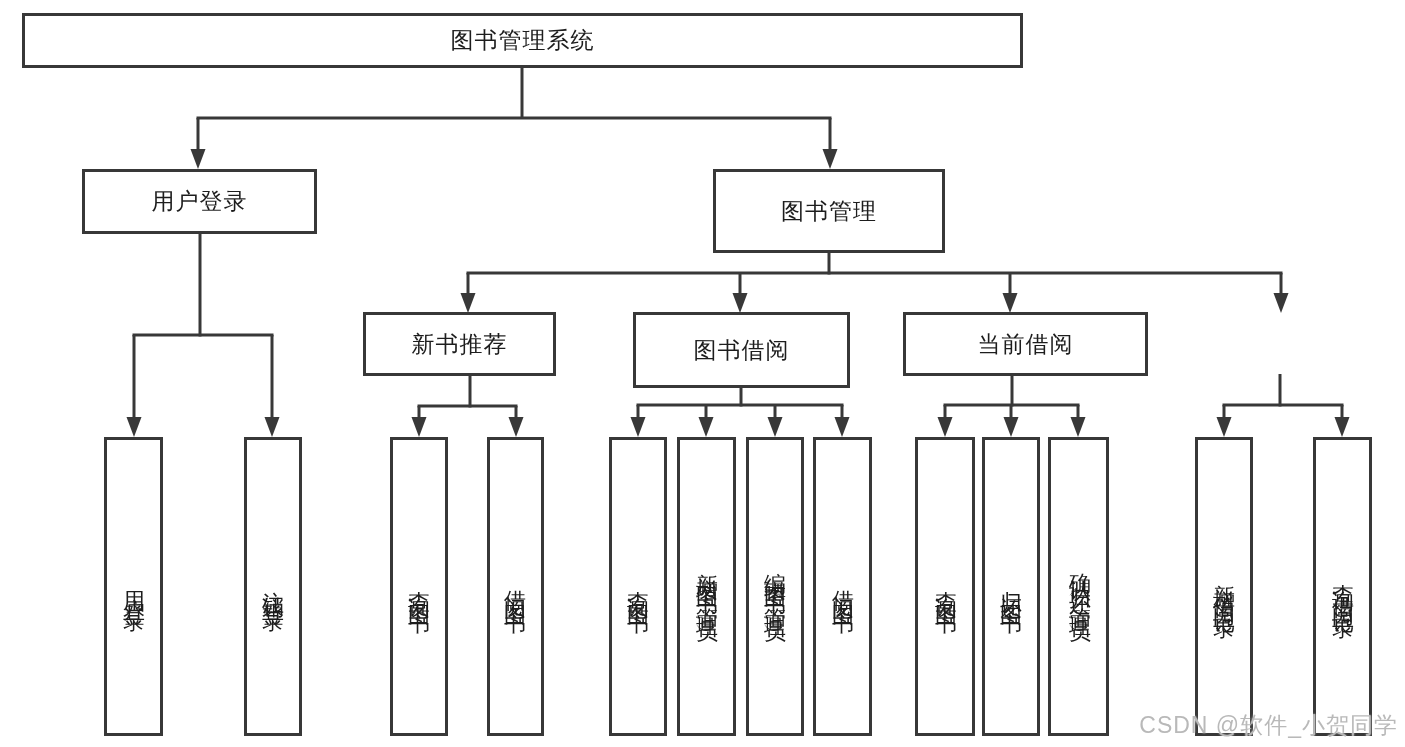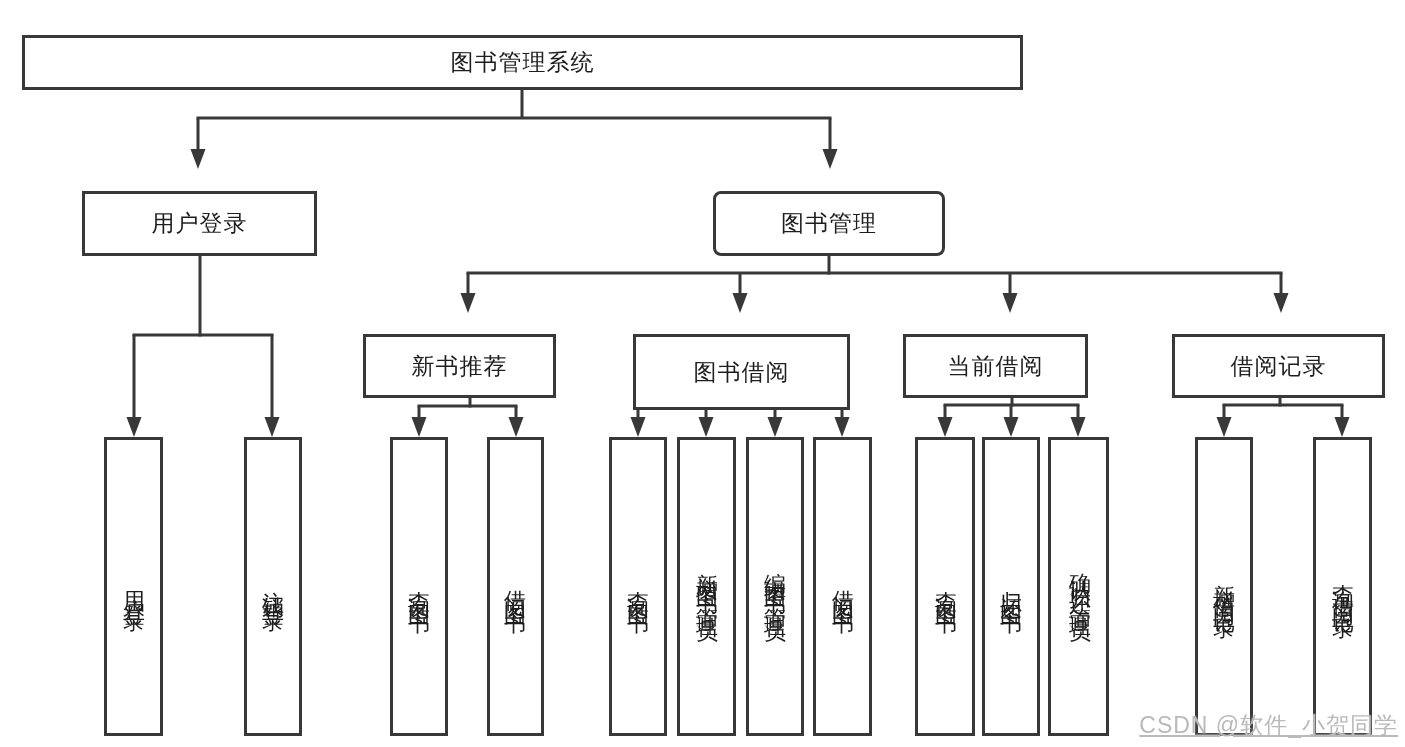--- a/index.html
+++ b/index.html
@@ -9,39 +9,39 @@
     background:#ffffff;
     overflow:hidden;
     font-family:"Liberation Sans", sans-serif;
     color:#1d1d1d;
   }
   #connectors{position:absolute;left:0;top:0;z-index:1;}
   .hbox{
     position:absolute;z-index:2;box-sizing:border-box;
     background:#ffffff;border:3px solid #383838;
     display:flex;align-items:center;justify-content:center;
-    font-size:23px;letter-spacing:1px;white-space:nowrap;margin-top:22px;
+    font-size:23px;letter-spacing:1px;white-space:nowrap;
   }
   .vbox{
     position:absolute;z-index:2;box-sizing:border-box;
     top:437px;height:299px;
     background:#ffffff;border:3px solid #383838;
     writing-mode:vertical-rl;text-orientation:mixed;
     text-align:center;line-height:51px;
     font-size:22px;letter-spacing:7px;white-space:nowrap;
   }
   
   [data-name="node-root"]{left:22px;top:13px;width:1001px;height:55px;}
   
   [data-name="node-user-login"]{left:82px;top:169px;width:235px;height:65px;}
-  [data-name="node-book-management"]{left:713px;top:169px;width:232px;height:65px;border-radius:8px;}
+  [data-name="node-book-management"]{left:713px;top:169px;width:232px;height:84px;}
   
   [data-name="node-new-book-recommend"]{left:363px;top:312px;width:193px;height:64px;}
   [data-name="node-book-borrow"]{left:633px;top:312px;width:217px;height:76px;}
-  [data-name="node-current-borrow"]{left:903px;top:312px;width:185px;height:64px;}
+  [data-name="node-current-borrow"]{left:903px;top:312px;width:245px;height:64px;}
   [data-name="node-borrow-records"]{left:1172px;top:312px;width:213px;height:64px;}
   
   [data-name="leaf-login-user-login"]{left:104px;width:59px;}
   [data-name="leaf-login-logout"]{left:244px;width:58px;}
   [data-name="leaf-newbook-query-books"]{left:390px;width:58px;}
   [data-name="leaf-newbook-borrow-books"]{left:487px;width:57px;}
   [data-name="leaf-borrow-query-books"]{left:609px;width:58px;}
   [data-name="leaf-borrow-add-books-admin"]{left:677px;width:59px;}
   [data-name="leaf-borrow-edit-books-admin"]{left:746px;width:58px;}
   [data-name="leaf-borrow-borrow-books"]{left:813px;width:59px;}
@@ -49,21 +49,21 @@
   [data-name="leaf-current-return-books"]{left:982px;width:58px;}
   [data-name="leaf-current-confirm-return-admin"]{left:1048px;width:61px;}
   [data-name="leaf-records-add-borrow-record"]{left:1195px;width:58px;}
   [data-name="leaf-records-query-borrow-record"]{left:1313px;width:59px;}
   
   [data-name="watermark"]{
     position:absolute;z-index:10;
     right:7px;bottom:6px;
     font-size:23px;color:#b9b9b9;
     text-shadow:0 0 2px #ffffff;
-    letter-spacing:1px;white-space:nowrap;text-decoration:underline;
+    letter-spacing:1px;white-space:nowrap;
   }
 </style>
 </head>
 <body>
 
 <div id="stage" data-name="diagram-canvas">
 
   <svg id="connectors" data-name="connector-lines" width="1405" height="747" viewBox="0 0 1405 747">
     <g stroke="#383838" stroke-width="3" fill="none">
 
@@ -131,21 +131,20 @@
   </svg>
 
   <div class="hbox" data-name="node-root">图书管理系统</div>
 
   <div class="hbox" data-name="node-user-login">用户登录</div>
   <div class="hbox" data-name="node-book-management">图书管理</div>
 
   <div class="hbox" data-name="node-new-book-recommend">新书推荐</div>
   <div class="hbox" data-name="node-book-borrow">图书借阅</div>
   <div class="hbox" data-name="node-current-borrow">当前借阅</div>
-  <div class="hbox" data-name="node-borrow-records">借阅记录</div>
 
   <div class="vbox" data-name="leaf-login-user-login">用户登录</div>
   <div class="vbox" data-name="leaf-login-logout">注销登录</div>
 
   <div class="vbox" data-name="leaf-newbook-query-books">查询图书</div>
   <div class="vbox" data-name="leaf-newbook-borrow-books">借阅图书</div>
 
   <div class="vbox" data-name="leaf-borrow-query-books">查询图书</div>
   <div class="vbox" data-name="leaf-borrow-add-books-admin">新增图书（管理员）</div>
   <div class="vbox" data-name="leaf-borrow-edit-books-admin">编辑图书（管理员）</div>

